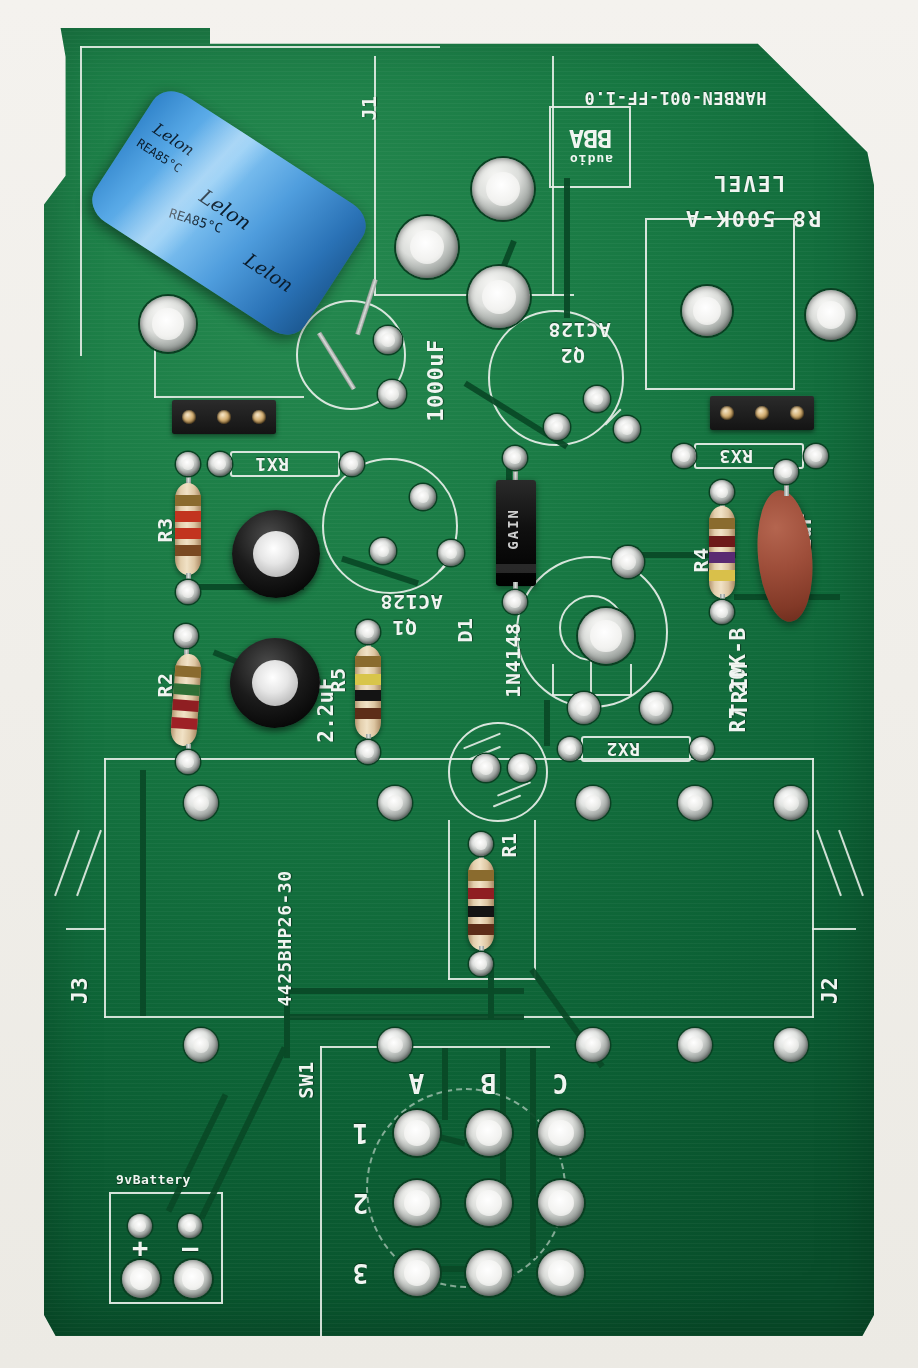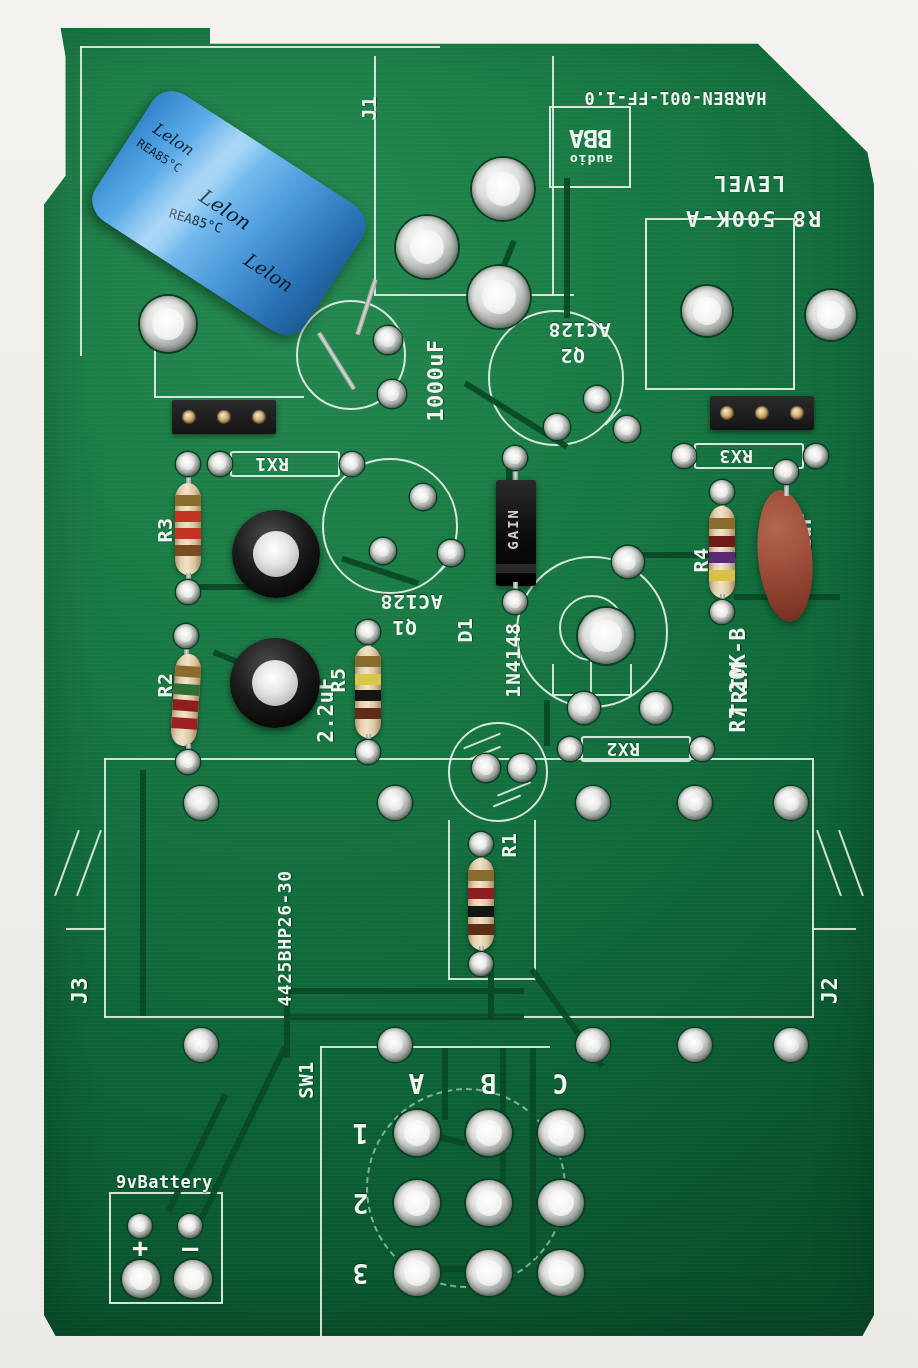--- a/index.html
+++ b/index.html
@@ -366,21 +366,21 @@
 
     <div class="silktxt rot90" style="left:243px;top:1040px;font-size:20px;">SW1</div>
 
     <div class="silktxt rot180" style="left:364px;top:1040px;font-size:26px;">A</div>
     <div class="silktxt rot180" style="left:436px;top:1040px;font-size:26px;">B</div>
     <div class="silktxt rot180" style="left:508px;top:1040px;font-size:26px;">C</div>
     <div class="silktxt rot180" style="left:308px;top:1090px;font-size:26px;">1</div>
     <div class="silktxt rot180" style="left:308px;top:1160px;font-size:26px;">2</div>
     <div class="silktxt rot180" style="left:308px;top:1230px;font-size:26px;">3</div>
 
-    <div class="silktxt" style="left:72px;top:1144px;font-size:17px;">9vBattery</div>
+    <div class="silktxt" style="left:72px;top:1144px;font-size:13px;">9vBattery</div>
     <div class="silktxt" style="left:88px;top:1204px;font-size:27px;">+</div>
     <div class="silktxt" style="left:138px;top:1204px;font-size:27px;">–</div>
 
     <div class="logo rot180" style="left:512px;top:84px;width:70px;height:70px;display:flex;flex-direction:column;align-items:center;justify-content:center;gap:3px;">
       <div style="font-size:13px;font-weight:700;letter-spacing:1px;">audio</div>
       <div style="font-size:25px;font-weight:700;letter-spacing:-1px;line-height:.9;">BBA</div>
     </div>
 
     <div class="bigcap" style="left:60px;top:110px;width:250px;height:150px;transform:rotate(33deg);">
       <div style="position:absolute;left:16px;top:34px;font-size:16px;font-style:italic;color:#0b1c2b;font-family:'DejaVu Serif',serif;">Lelon</div>

